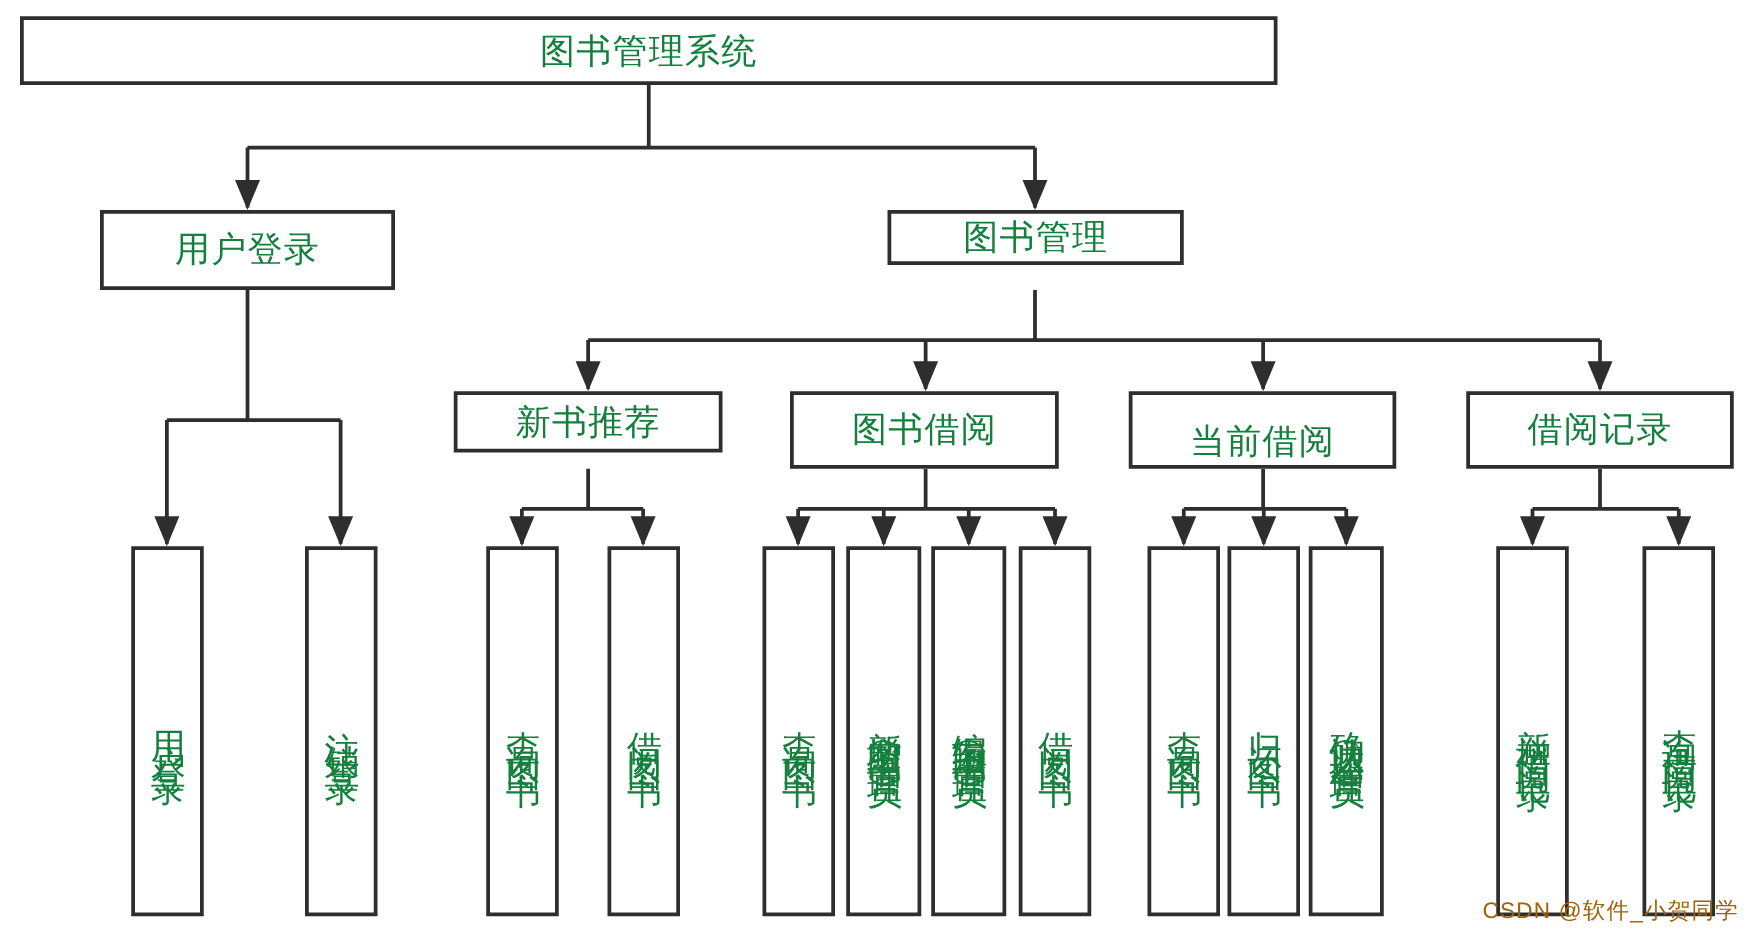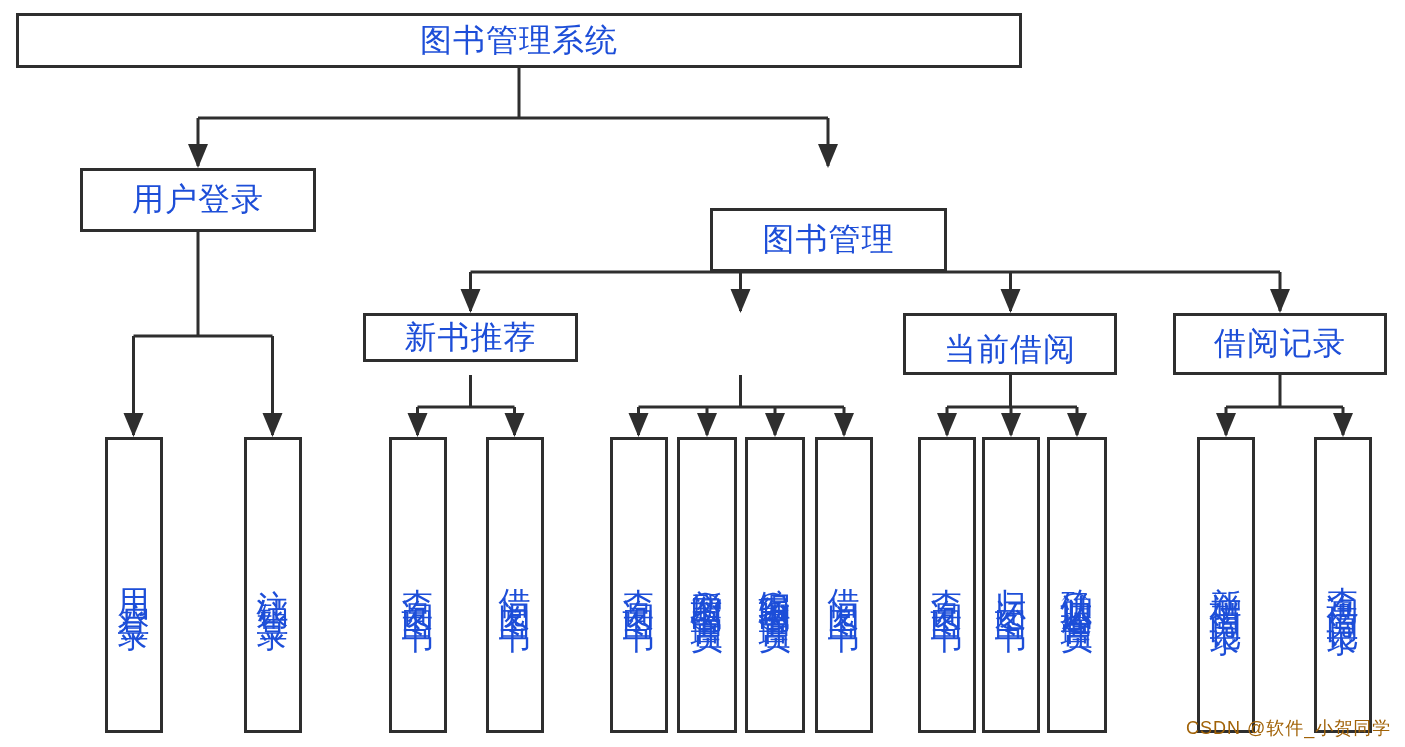--- a/index.html
+++ b/index.html
@@ -19,25 +19,25 @@
     position: absolute;
     left: 0;
     top: 0;
     pointer-events: none;
   }
   .node {
     position: absolute;
     box-sizing: border-box;
     background: #ffffff;
     border: 3px solid #2e2e2e;
-    color: #1d4ed8;
+    color: #15803d;
     display: flex;
     align-items: center;
     justify-content: center;
-    font-size: 32px;
+    font-size: 28px;
     letter-spacing: 1px;
     white-space: nowrap;
   }
   .hbox {  }
   .leaf {  }
   .leaf .vtext {
     writing-mode: vertical-lr;
     text-orientation: mixed;
     line-height: 1;
     white-space: nowrap;
@@ -94,26 +94,29 @@
     </g>
   </svg>
 
   <div class="node hbox" style="left:16px; top:13px; width:1006px; height:55px;">
     <span>图书管理系统</span>
   </div>
 
   <div class="node hbox" style="left:80px; top:168px; width:236px; height:64px;">
     <span>用户登录</span>
   </div>
-  <div class="node hbox" style="left:710px; top:168px; width:237px; height:64px;margin-top:40px;">
+  <div class="node hbox" style="left:710px; top:168px; width:237px; height:44px;">
     <span>图书管理</span>
   </div>
 
   <div class="node hbox" style="left:363px; top:313px; width:215px; height:49px;">
     <span>新书推荐</span>
+  </div>
+  <div class="node hbox" style="left:632px; top:313px; width:215px; height:62px;">
+    <span>图书借阅</span>
   </div>
   <div class="node hbox" style="left:903px; top:313px; width:214px; height:62px;align-items:flex-end;">
     <span>当前借阅</span>
   </div>
   <div class="node hbox" style="left:1173px; top:313px; width:214px; height:62px;">
     <span>借阅记录</span>
   </div>
 
   <div class="node leaf ls-wide" style="left:105px; top:437px; width:58px; height:296px;">
     <span class="vtext">用户登录</span>

